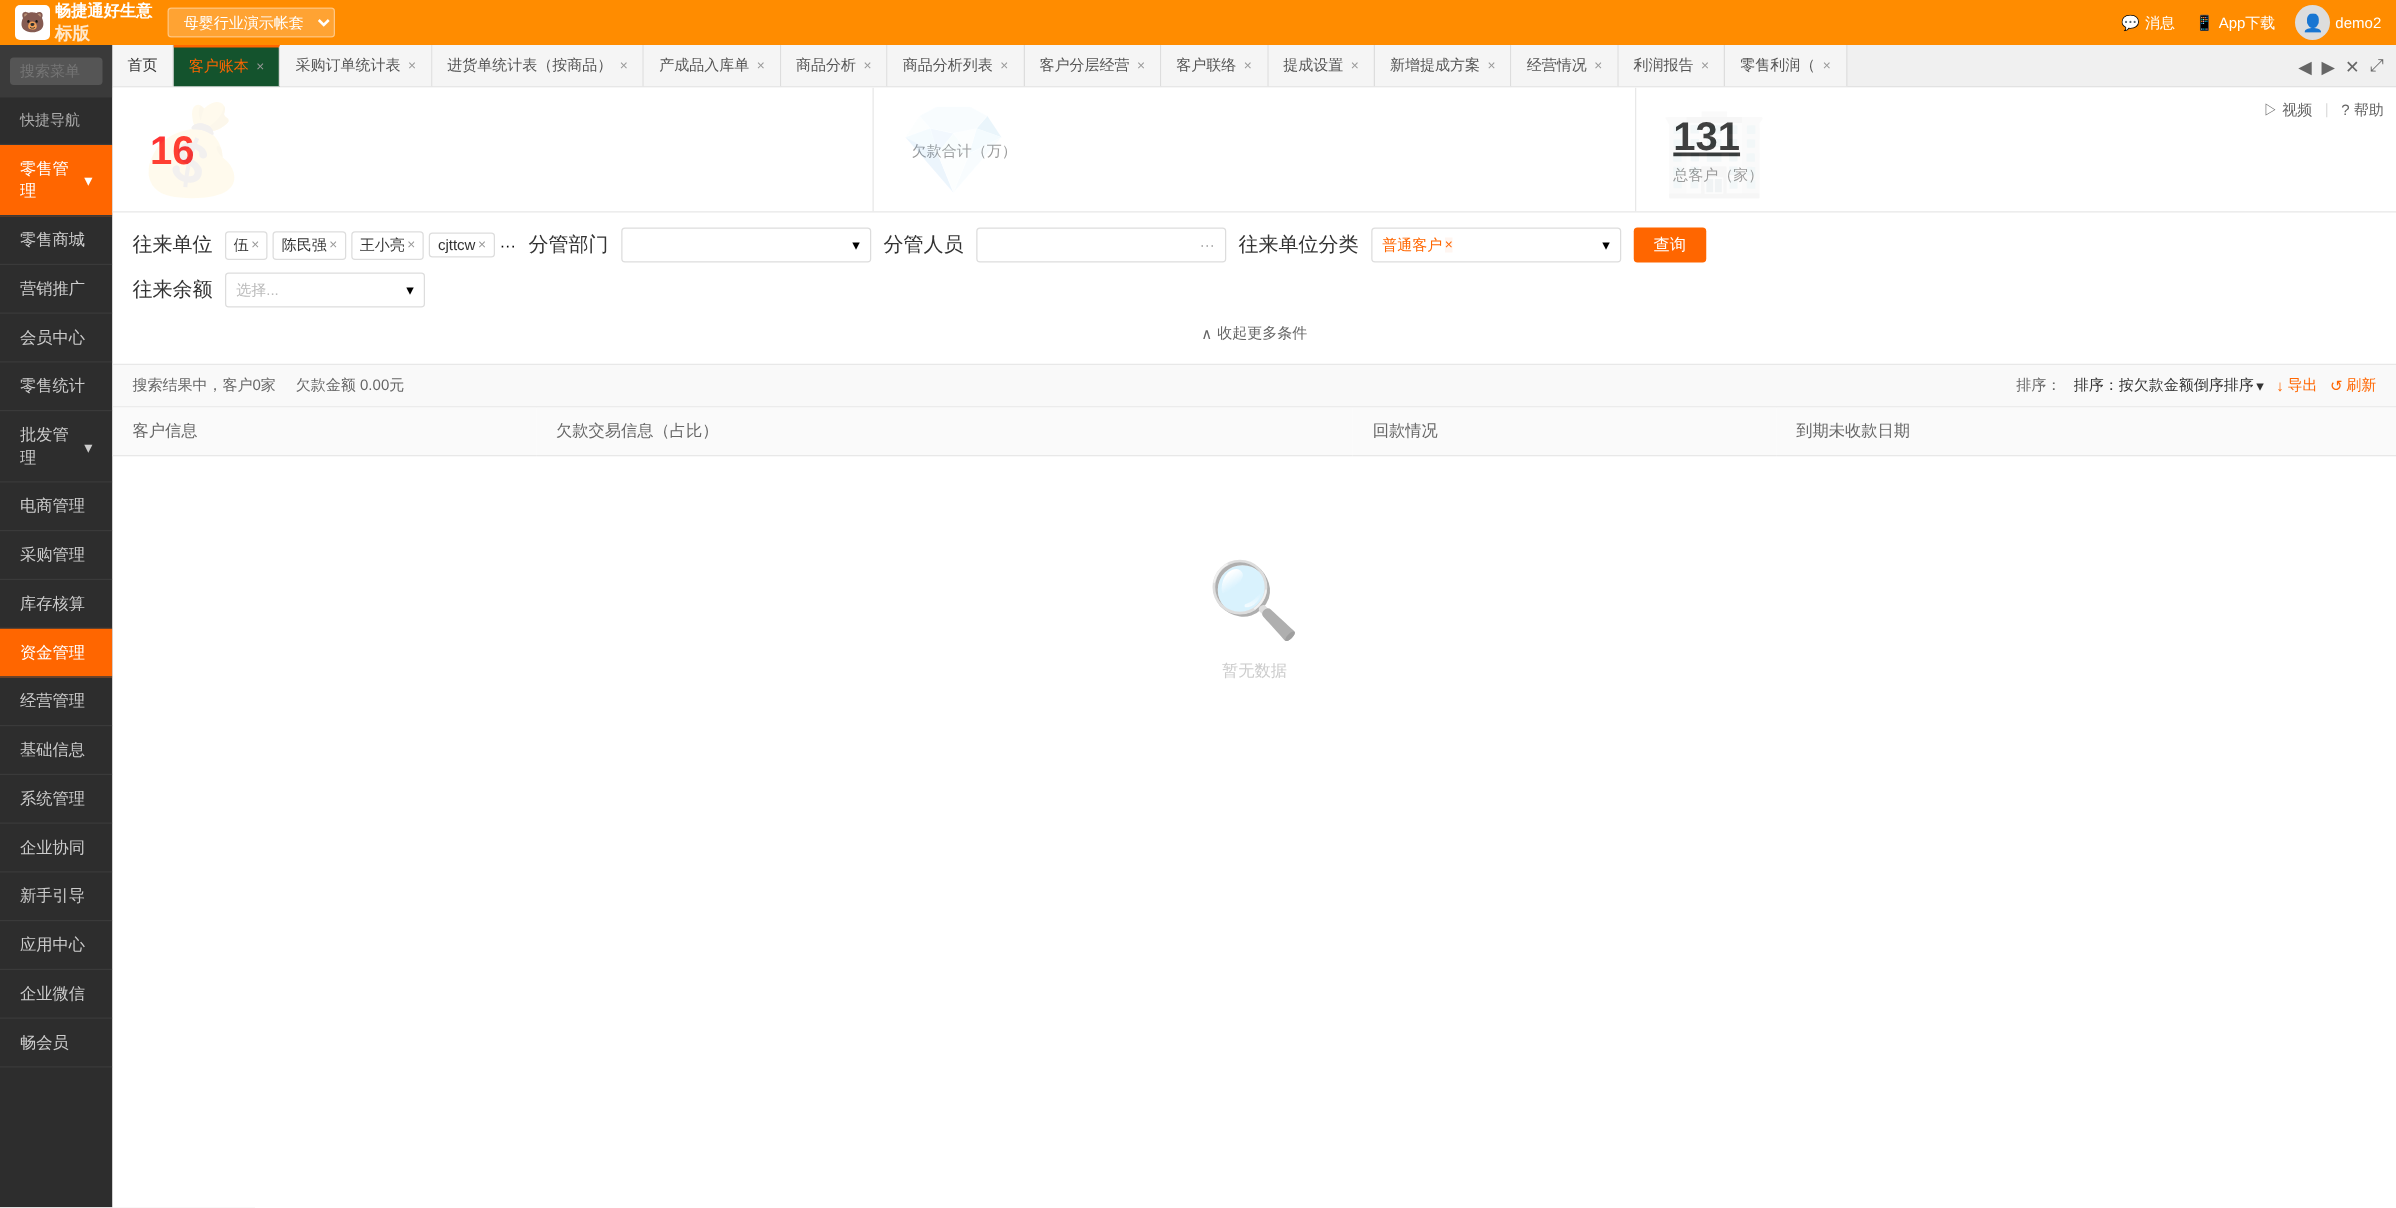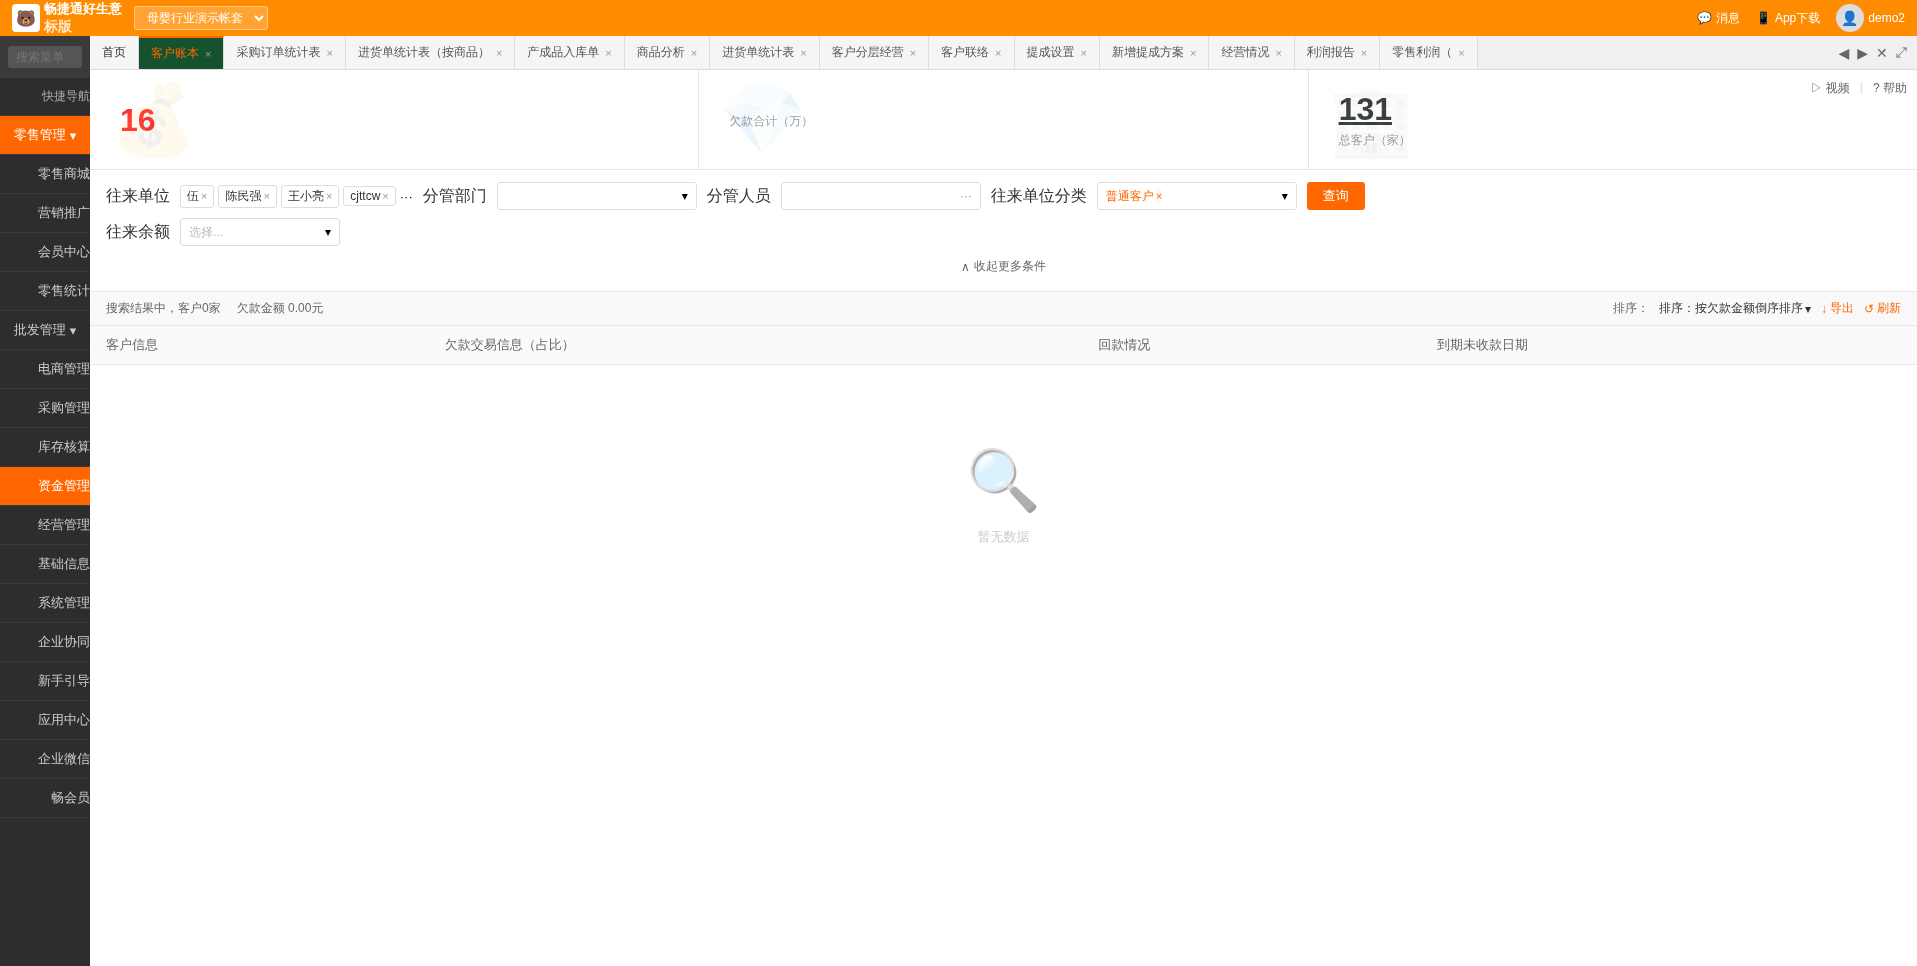--- a/index.html
+++ b/index.html
@@ -17,21 +17,21 @@
     
     .top-bar-logo { color: #fff; font-size: 13px; font-weight: bold; display: flex; align-items: center; gap: 4px; }
     .top-bar-logo-icon { width: 28px; height: 28px; background: #fff; border-radius: 4px; display: flex; align-items: center; justify-content: center; font-size: 16px; }
     .top-bar-select { margin-left: 12px; background: rgba(255,255,255,0.2); border: 1px solid rgba(255,255,255,0.4); color: #fff; padding: 2px 8px; border-radius: 3px; font-size: 12px; height: 24px; cursor: pointer; }
     .top-bar-right { margin-left: auto; display: flex; align-items: center; gap: 16px; color: #fff; font-size: 12px; }
     .top-bar-right-item { display: flex; align-items: center; gap: 4px; cursor: pointer; }
 
     
     .sidebar-search { padding: 10px 8px; background: #3a3a3a; }
     .sidebar-search input { width: 100%; background: #555; border: none; color: #fff; padding: 4px 8px; border-radius: 3px; font-size: 12px; }
-    .sidebar-item { color: #ccc; padding: 10px 0; text-align: right; font-size: 13px; cursor: pointer; border-bottom: 1px solid #3a3a3a; }
+    .sidebar-item { color: #ccc; padding: 10px 16px; text-align: left; font-size: 13px; cursor: pointer; border-bottom: 1px solid #3a3a3a; }
     .sidebar-item.active { background: #ff6600; color: #fff; }
     .sidebar-item-with-arrow { display: flex; align-items: center; justify-content: center; gap: 4px; }
 
     
     .tab { display: flex; align-items: center; padding: 0 12px; height: 34px; font-size: 12px; cursor: pointer; white-space: nowrap; border-right: 1px solid #ddd; background: #f5f5f5; color: #555; gap: 4px; }
     .tab.active { background: #14532d; color: #ff6600; border-top: 2px solid #ff6600; border-bottom: none; }
     .tab .close-x { color: #999; font-size: 11px; margin-left: 2px; }
     .tab.home-tab { color: #333; }
     .tab-controls { margin-left: auto; display: flex; align-items: center; gap: 4px; padding-right: 8px; }
     .tab-ctrl-btn { font-size: 14px; cursor: pointer; color: #666; padding: 2px; }
@@ -206,21 +206,21 @@
         </div>
         <div class="tab">
           <span>产成品入库单</span>
           <span class="close-x">×</span>
         </div>
         <div class="tab">
           <span>商品分析</span>
           <span class="close-x">×</span>
         </div>
         <div class="tab">
-          <span>进货单统计表</span>
+          <span>商品分析列表</span>
           <span class="close-x">×</span>
         </div>
         <div class="tab">
           <span>客户分层经营</span>
           <span class="close-x">×</span>
         </div>
         <div class="tab">
           <span>客户联络</span>
           <span class="close-x">×</span>
         </div>

